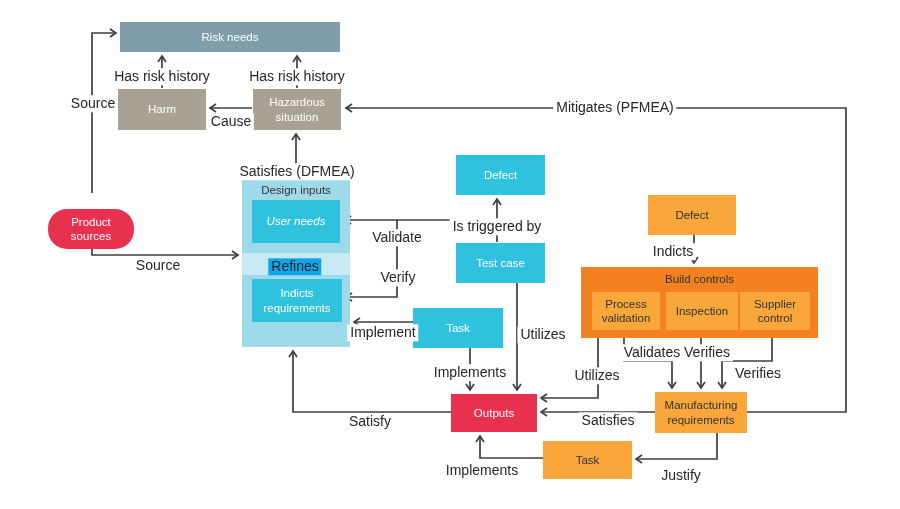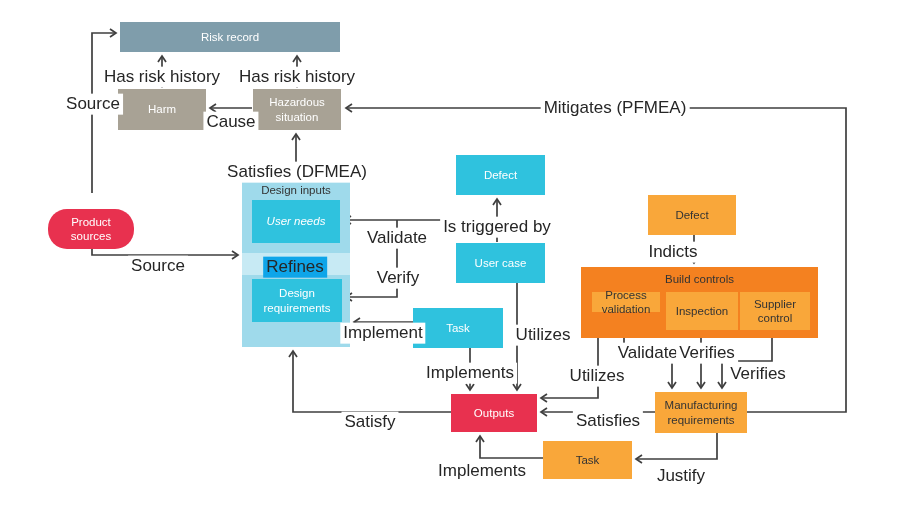--- a/index.html
+++ b/index.html
@@ -13,21 +13,21 @@
   .slate{background:#7f9dab;}
   .tan{background:#a8a295;}
   .crimson{background:#e8314f;}
   .cyan{background:#2fc2de;}
   .lightblue{background:#9fdaeb;}
   .band{background:#c7eaf4;}
   .orangedark{background:#f48120;}
   .orange{background:#f9a73a;}
   .container-label{position:absolute;left:0;right:0;top:5px;text-align:center;
         font-size:11.5px;color:#333333;}
-  .lab{position:absolute;transform:translate(-50%,-50%);font-size:17px;color:#262626;
+  .lab{position:absolute;transform:translate(-50%,-50%);font-size:14px;color:#262626;
         white-space:nowrap;background:#ffffff;padding:1px 3px;line-height:1.1;}
   .lab.onband{background:#0ea5e9;}
 </style>
 </head>
 <body>
 
 <div class="canvas">
 
   <svg class="wires" viewBox="0 0 900 509">
     <defs>
@@ -64,32 +64,32 @@
 
   <div class="node lightblue" style="left:242px;top:178px;width:108px;height:169px;">
     <span class="container-label">Design inputs</span>
   </div>
   <div class="band" style="position:absolute;left:242px;top:253px;width:108px;height:22px;"></div>
 
   <div class="node orangedark" style="left:581px;top:267px;width:237px;height:71px;">
     <span class="container-label">Build controls</span>
   </div>
 
-  <div class="node slate white" style="left:120px;top:22px;width:220px;height:30px;">Risk record</div>
+  <div class="node slate white" style="left:120px;top:22px;width:220px;height:30px;">Risk needs</div>
   <div class="node tan white" style="left:118px;top:89px;width:88px;height:41px;">Harm</div>
   <div class="node tan white" style="left:253px;top:89px;width:88px;height:41px;">Hazardous situation</div>
   <div class="node crimson white" style="left:48px;top:209px;width:86px;height:40px;border-radius:19px;">Product sources</div>
   <div class="node cyan white" style="left:252px;top:200px;width:88px;height:43px;font-style:italic;">User needs</div>
-  <div class="node cyan white" style="left:252px;top:279px;width:90px;height:43px;">Design requirements</div>
+  <div class="node cyan white" style="left:252px;top:279px;width:90px;height:43px;">Indicts requirements</div>
   <div class="node cyan white" style="left:456px;top:155px;width:89px;height:40px;">Defect</div>
-  <div class="node cyan white" style="left:456px;top:243px;width:89px;height:40px;">User case</div>
+  <div class="node cyan white" style="left:456px;top:243px;width:89px;height:40px;">Test case</div>
   <div class="node cyan white" style="left:413px;top:308px;width:90px;height:40px;">Task</div>
   <div class="node crimson white" style="left:451px;top:394px;width:86px;height:38px;">Outputs</div>
   <div class="node orange dark" style="left:648px;top:195px;width:88px;height:40px;">Defect</div>
-  <div class="node orange dark" style="left:592px;top:292px;width:68px;height:20px;">Process validation</div>
+  <div class="node orange dark" style="left:592px;top:292px;width:68px;height:38px;">Process validation</div>
   <div class="node orange dark" style="left:740px;top:292px;width:70px;height:38px;">Supplier control</div>
   <div class="node orange dark" style="left:666px;top:292px;width:72px;height:38px;">Inspection</div>
   <div class="node orange dark" style="left:655px;top:392px;width:92px;height:41px;">Manufacturing requirements</div>
   <div class="node orange dark" style="left:543px;top:441px;width:89px;height:38px;">Task</div>
 
   <div class="lab" style="left:93px;top:104px;">Source</div>
   <div class="lab" style="left:158px;top:266px;">Source</div>
   <div class="lab" style="left:162px;top:77px;">Has risk history</div>
   <div class="lab" style="left:297px;top:77px;">Has risk history</div>
   <div class="lab" style="left:231px;top:122px;">Cause</div>

